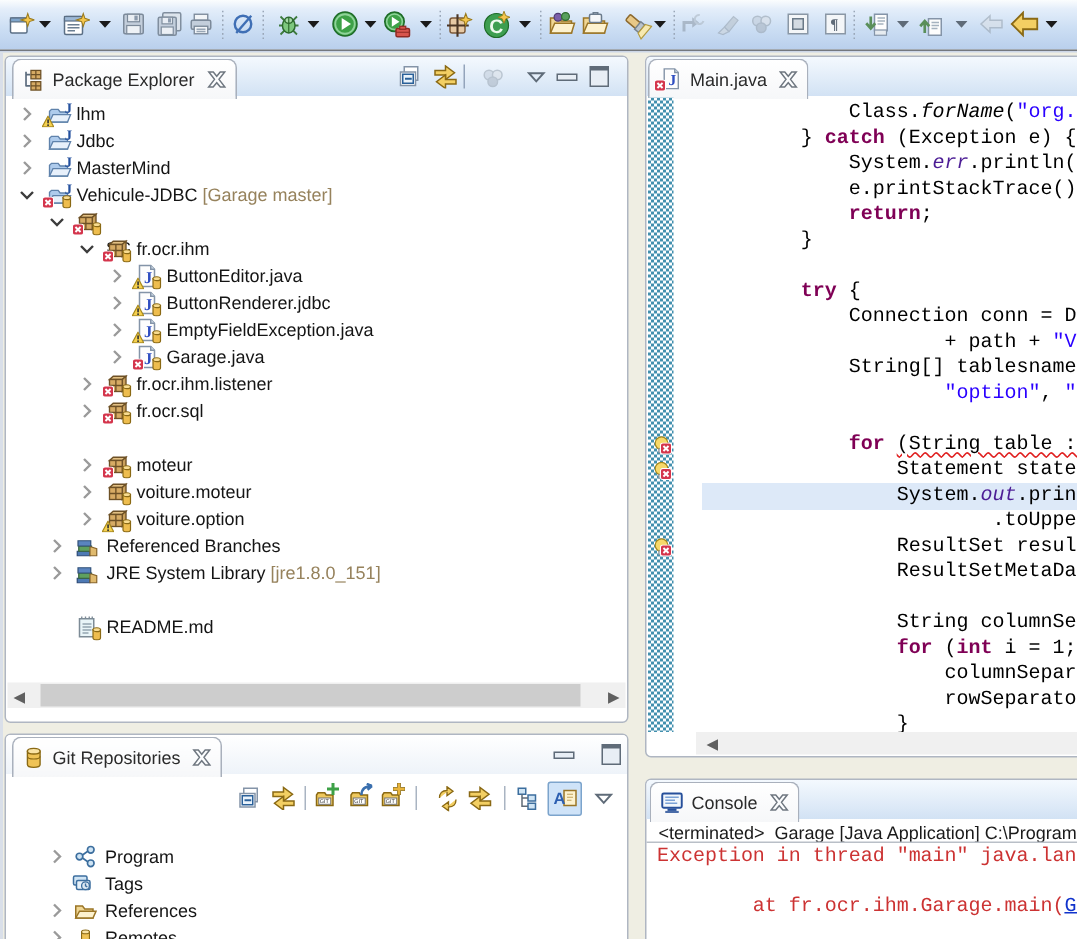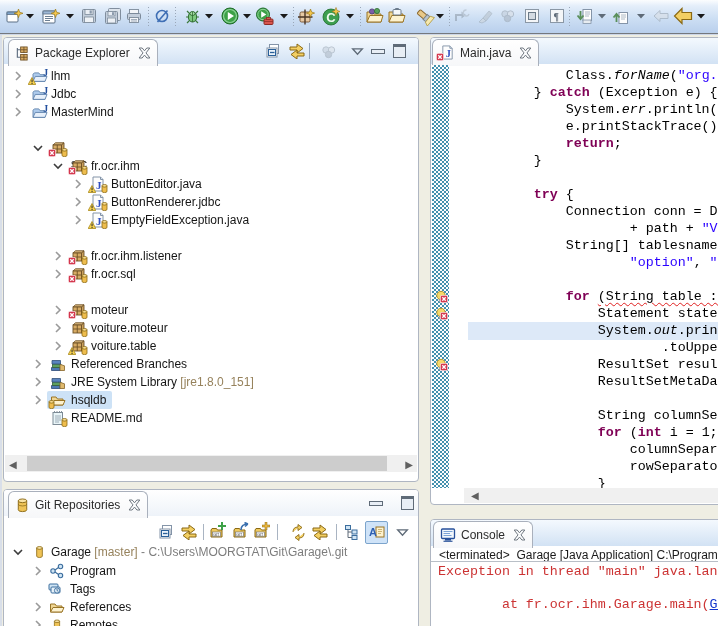--- a/index.html
+++ b/index.html
@@ -15,21 +15,21 @@
 .tab{position:absolute;top:1px;height:26px;background:linear-gradient(to bottom,#ffffff,#f6f7f9);
   border:1px solid #a9b0bc;border-bottom:none;border-radius:6px 6px 0 0;
   display:flex;align-items:center;font-size:12px;color:#2b2b2b;padding:0 6px;gap:5px}
 .dec{color:#96825c}
 #wrap span{white-space:pre}
 #pkgpanel,#gitpanel{font-size:12px;color:#151515}
 .gry{color:#7d7d7d}
 pre{margin:0;font-family:"Liberation Mono",monospace;font-size:13.34px;line-height:17px;letter-spacing:-0.01px}
 .k{color:#7f0055;font-weight:bold}
 .s{color:#2a00ff}
-.f{color:#000000;font-style:italic}
+.f{color:#4c1d95;font-style:italic}
 .m{font-style:italic}
 .sq{text-decoration:underline;text-decoration-style:wavy;text-decoration-color:#e02020;text-decoration-thickness:1px;text-underline-offset:2px}
 </style></head>
 <body>
 <div id="wrap">
 <div class="abs" style="left:0;top:34px;width:718px;height:1px;background:#ccd6e7"></div>
 <div class="abs" style="left:0;top:35px;width:2px;height:591px;background:#d9dfe9"></div>
 <div id="toolbar">
 <svg class="abs" style="left:6px;top:8px" width="17" height="17" viewBox="0 0 17 17">
         <rect x="1" y="4" width="11" height="10" rx="1" fill="#fff" stroke="#5b6f85"></rect>
@@ -242,20 +242,35 @@
       </div>
 <div class="abs" style="left:0;top:65px;right:0;height:18px">
         <svg class="abs" style="left:6px;top:1px" width="16" height="16">
           <use href="#chevR"></use>
         </svg>
         <svg class="abs" style="left:26px;top:1px" width="22" height="16">
           <use href="#jfolder"></use>
         </svg>
         <span class="abs" style="left:47px;top:2px">MasterMind</span>
       </div>
+<div class="abs" style="left:0;top:83px;right:0;height:18px">
+        <svg class="abs" style="left:6px;top:1px" width="16" height="16">
+          <use href="#chevD"></use>
+        </svg>
+        <svg class="abs" style="left:26px;top:1px" width="22" height="16">
+          <use href="#jfolder"></use>
+        </svg>
+        <svg class="abs" style="left:24px;top:10px" width="8" height="8">
+          <use href="#ovlerr"></use>
+        </svg>
+        <svg class="abs" style="left:37px;top:9px" width="7" height="9">
+          <use href="#ovlgit"></use>
+        </svg>
+        <span class="abs" style="left:47px;top:2px">Vehicule-JDBC<span class="dec"> [Garage master]</span></span>
+      </div>
 <div class="abs" style="left:0;top:101px;right:0;height:18px">
         <svg class="abs" style="left:26px;top:1px" width="16" height="16">
           <use href="#chevD"></use>
         </svg>
         <svg class="abs" style="left:46px;top:1px" width="16" height="16">
           <use href="#pkg"></use>
         </svg>
         <svg class="abs" style="left:44px;top:10px" width="8" height="8">
           <use href="#ovlerr"></use>
         </svg>
@@ -317,20 +332,35 @@
           <use href="#jfile"></use>
         </svg>
         <svg class="abs" style="left:84px;top:10px" width="8" height="8">
           <use href="#ovlwarn"></use>
         </svg>
         <svg class="abs" style="left:97px;top:9px" width="7" height="9">
           <use href="#ovlgit"></use>
         </svg>
         <span class="abs" style="left:107px;top:2px">EmptyFieldException.java</span>
       </div>
+<div class="abs" style="left:0;top:191px;right:0;height:18px">
+        <svg class="abs" style="left:66px;top:1px" width="16" height="16">
+          <use href="#chevR"></use>
+        </svg>
+        <svg class="abs" style="left:86px;top:1px" width="16" height="16">
+          <use href="#jfile"></use>
+        </svg>
+        <svg class="abs" style="left:84px;top:10px" width="8" height="8">
+          <use href="#ovlerr"></use>
+        </svg>
+        <svg class="abs" style="left:97px;top:9px" width="7" height="9">
+          <use href="#ovlgit"></use>
+        </svg>
+        <span class="abs" style="left:107px;top:2px">Garage.java</span>
+      </div>
 <div class="abs" style="left:0;top:209px;right:0;height:18px">
         <svg class="abs" style="left:46px;top:1px" width="16" height="16">
           <use href="#chevR"></use>
         </svg>
         <svg class="abs" style="left:66px;top:1px" width="16" height="16">
           <use href="#pkg"></use>
         </svg>
         <svg class="abs" style="left:64px;top:10px" width="8" height="8">
           <use href="#ovlerr"></use>
         </svg>
@@ -387,52 +417,39 @@
         </svg>
         <svg class="abs" style="left:66px;top:1px" width="16" height="16">
           <use href="#pkg"></use>
         </svg>
         <svg class="abs" style="left:64px;top:10px" width="8" height="8">
           <use href="#ovlwarn"></use>
         </svg>
         <svg class="abs" style="left:77px;top:9px" width="7" height="9">
           <use href="#ovlgit"></use>
         </svg>
-        <span class="abs" style="left:87px;top:2px">voiture.table</span>
+        <span class="abs" style="left:87px;top:2px">voiture.option</span>
       </div>
 <div class="abs" style="left:0;top:317px;right:0;height:18px">
         <svg class="abs" style="left:26px;top:1px" width="16" height="16">
           <use href="#chevR"></use>
         </svg>
         <svg class="abs" style="left:46px;top:1px" width="16" height="16">
           <use href="#books"></use>
         </svg>
         <span class="abs" style="left:67px;top:2px">Referenced Branches</span>
       </div>
 <div class="abs" style="left:0;top:335px;right:0;height:18px">
         <svg class="abs" style="left:26px;top:1px" width="16" height="16">
           <use href="#chevR"></use>
         </svg>
         <svg class="abs" style="left:46px;top:1px" width="16" height="16">
           <use href="#books"></use>
         </svg>
         <span class="abs" style="left:67px;top:2px">JRE System Library<span class="dec"> [jre1.8.0_151]</span></span>
-      </div>
-<div class="abs" style="left:0;top:353px;right:0;height:18px">
-        <div class="abs" style="left:43px;top:0px;width:65px;height:18px;background:#cde2f6;border-radius:2px"></div>
-        <svg class="abs" style="left:26px;top:1px" width="16" height="16">
-          <use href="#chevR"></use>
-        </svg>
-        <svg class="abs" style="left:46px;top:1px" width="16" height="16">
-          <use href="#ofolder"></use>
-        </svg>
-        <svg class="abs" style="left:44px;top:9px" width="7" height="9">
-          <use href="#ovlgit"></use>
-        </svg>
-        <span class="abs" style="left:67px;top:2px">hsqldb</span>
       </div>
 <div class="abs" style="left:0;top:371px;right:0;height:18px">
         <svg class="abs" style="left:46px;top:1px" width="16" height="16">
           <use href="#readme"></use>
         </svg>
         <svg class="abs" style="left:57px;top:9px" width="7" height="9">
           <use href="#ovlgit"></use>
         </svg>
         <span class="abs" style="left:67px;top:2px">README.md</span>
       </div>
@@ -494,29 +511,20 @@
       </svg>
 <div class="abs" style="left:361px;top:31px;width:21px;height:21px;background:#cfe3f8;border:1px solid #7ca4cc;border-radius:2px"></div>
 <svg class="abs" style="left:364px;top:34px" width="17" height="17" viewBox="0 0 17 17">
         <rect x="8" y="3" width="8" height="10" fill="#fdf2cf" stroke="#9a7526"></rect>
         <path d="M10 5.5 L14 5.5 M10 7.5 L14 7.5 M10 9.5 L13 9.5" stroke="#c2a45e" stroke-width="0.8"></path>
         <text x="1" y="12" font-size="11" font-weight="bold" fill="#2d5fb1" font-family="Liberation Sans,sans-serif">A</text>
       </svg>
 <svg class="abs" style="left:392px;top:38px" width="13" height="9">
         <use href="#menuchev"></use>
       </svg>
-<div class="abs" style="left:0;top:53px;right:0;height:18px">
-        <svg class="abs" style="left:6px;top:1px" width="16" height="16">
-          <use href="#chevD"></use>
-        </svg>
-        <svg class="abs" style="left:29px;top:1px" width="13" height="16">
-          <use href="#db"></use>
-        </svg>
-        <span class="abs" style="left:47px;top:2px">Garage<span class="dec"> [master]</span><span class="gry"> - C:\Users\MOORGTAT\Git\Garage\.git</span></span>
-      </div>
 <div class="abs" style="left:0;top:72px;right:0;height:18px">
         <svg class="abs" style="left:26px;top:1px" width="16" height="16">
           <use href="#chevR"></use>
         </svg>
         <svg class="abs" style="left:45px;top:1px" width="16" height="16">
           <use href="#branches"></use>
         </svg>
         <span class="abs" style="left:66px;top:2px">Program</span>
       </div>
 <div class="abs" style="left:0;top:90px;right:0;height:18px">

